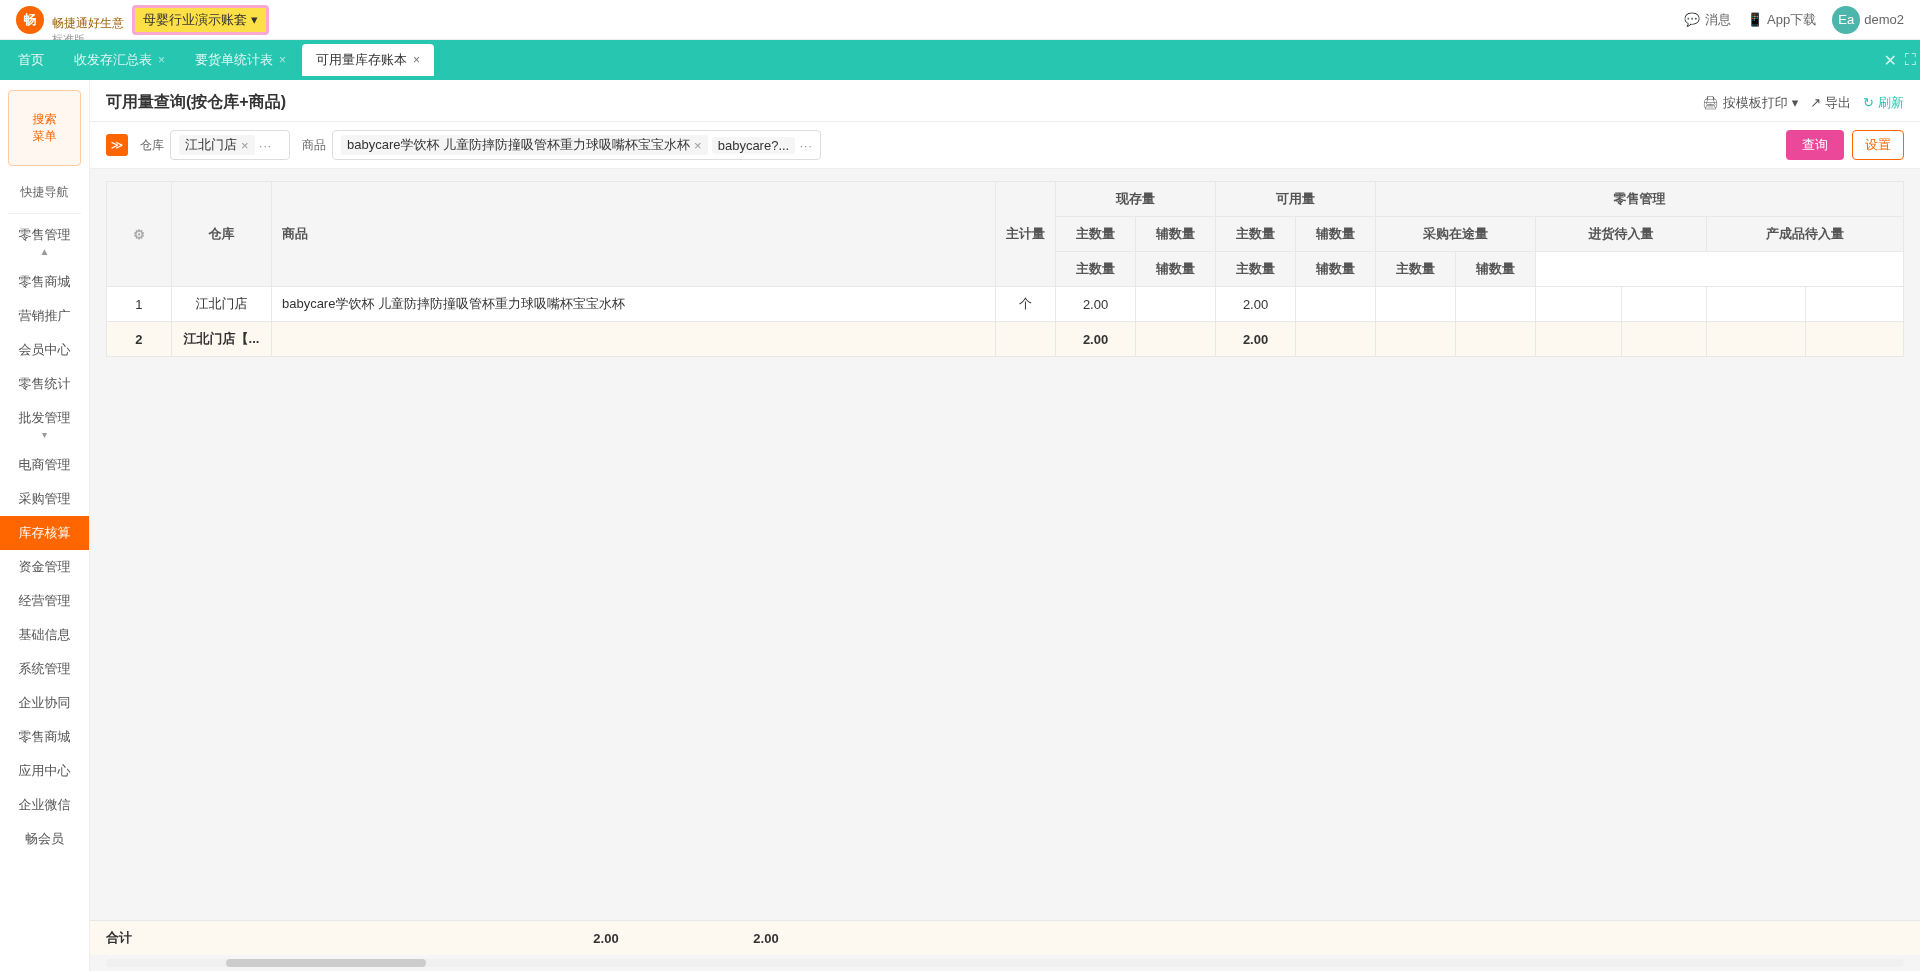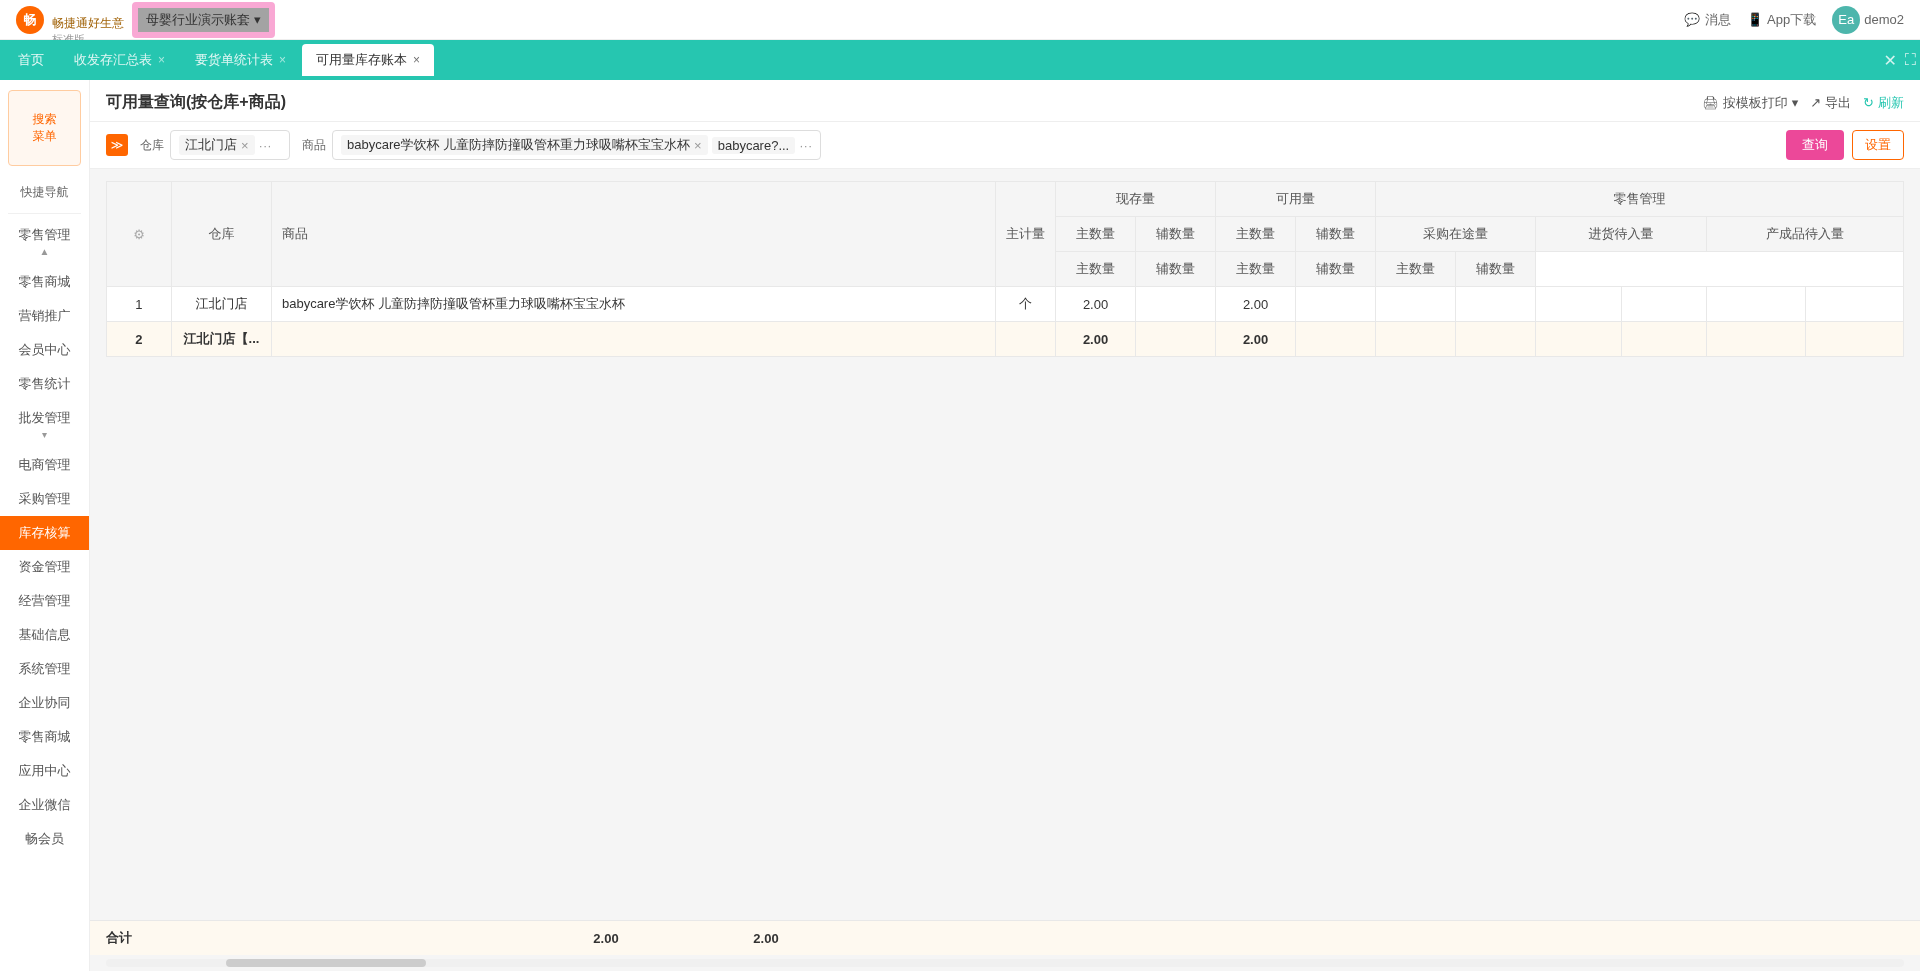--- a/index.html
+++ b/index.html
@@ -13,21 +13,21 @@
       align-items: center;
       justify-content: space-between;
       padding: 0 16px;
       border-bottom: 1px solid #eee;
       flex-shrink: 0;
     }
     .top-bar-left { display: flex; align-items: center; gap: 8px; }
     .logo-icon { width: 28px; height: 28px; background: #ff6600; border-radius: 50%; display: flex; align-items: center; justify-content: center; color: #fff; font-size: 12px; font-weight: bold; }
     .app-name { font-size: 12px; color: #a16207; margin-top: 22px; }
     .app-subtitle { font-size: 11px; color: #999; }
-    .store-selector { display: flex; align-items: center; gap: 4px; border: 6px solid #f9a8d4; border-radius: 4px; padding: 3px 8px; cursor: pointer; color: #333; font-size: 12px; background: #a3a3a3; }
+    .store-selector { display: flex; align-items: center; gap: 4px; border: 3px solid #f9a8d4; border-radius: 4px; padding: 3px 8px; cursor: pointer; color: #333; font-size: 12px; background: #fde047; }
     .top-bar-right { display: flex; align-items: center; gap: 16px; }
     .top-bar-action { display: flex; align-items: center; gap: 4px; color: #666; cursor: pointer; font-size: 12px; }
     .avatar { width: 28px; height: 28px; border-radius: 50%; background: #4db6ac; display: flex; align-items: center; justify-content: center; color: #fff; font-size: 11px; }
 
     
     .tab-bar {
       height: 40px;
       background: #26c6b0;
       display: flex;
       align-items: center;
@@ -221,21 +221,21 @@
       background: #fff;
       border: 1px solid #e8e8e8;
       font-size: 12px;
     }
     .data-table th {
       background: #f5f5f5;
       border: 1px solid #e8e8e8;
       padding: 8px 10px;
       text-align: center;
       color: #555;
-      font-weight: 400;
+      font-weight: 700;
     }
     .data-table td {
       border: 1px solid #e8e8e8;
       padding: 8px 10px;
       text-align: center;
       color: #333;
     }
     .settings-icon { color: #aaa; cursor: pointer; }
     .col-warehouse { width: 100px; }
     .col-product { min-width: 260px; text-align: left !important; }

